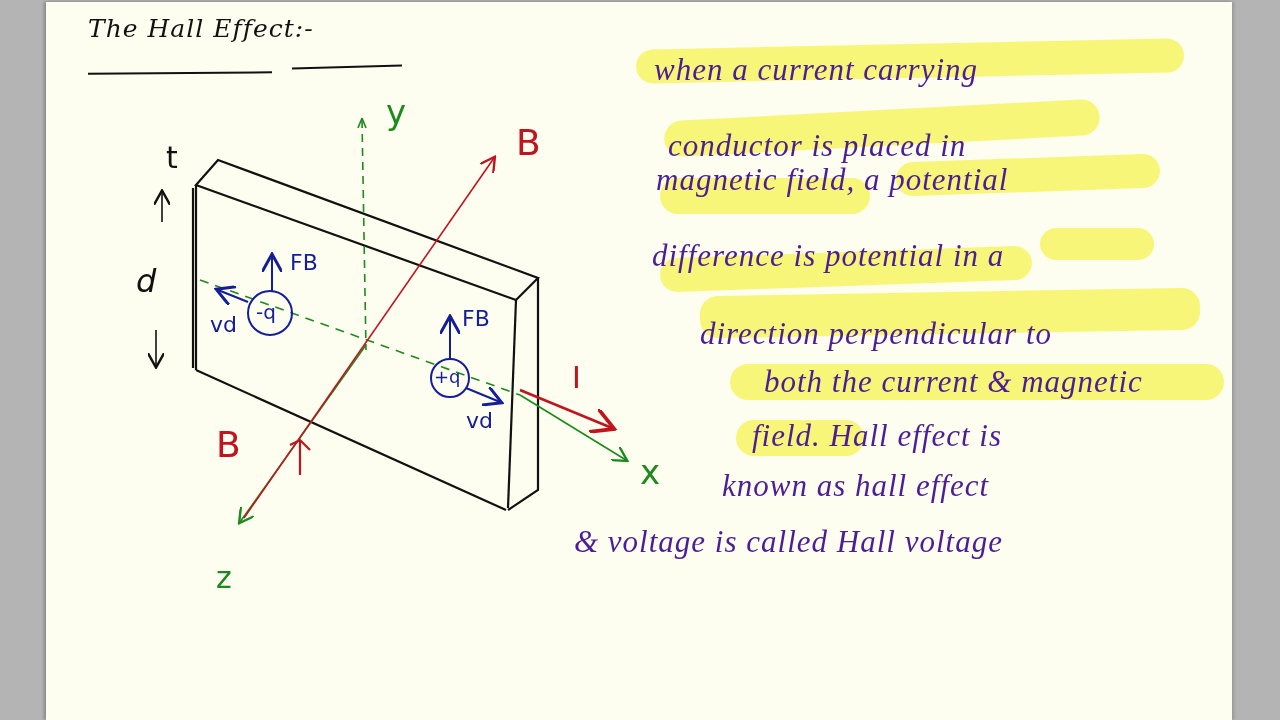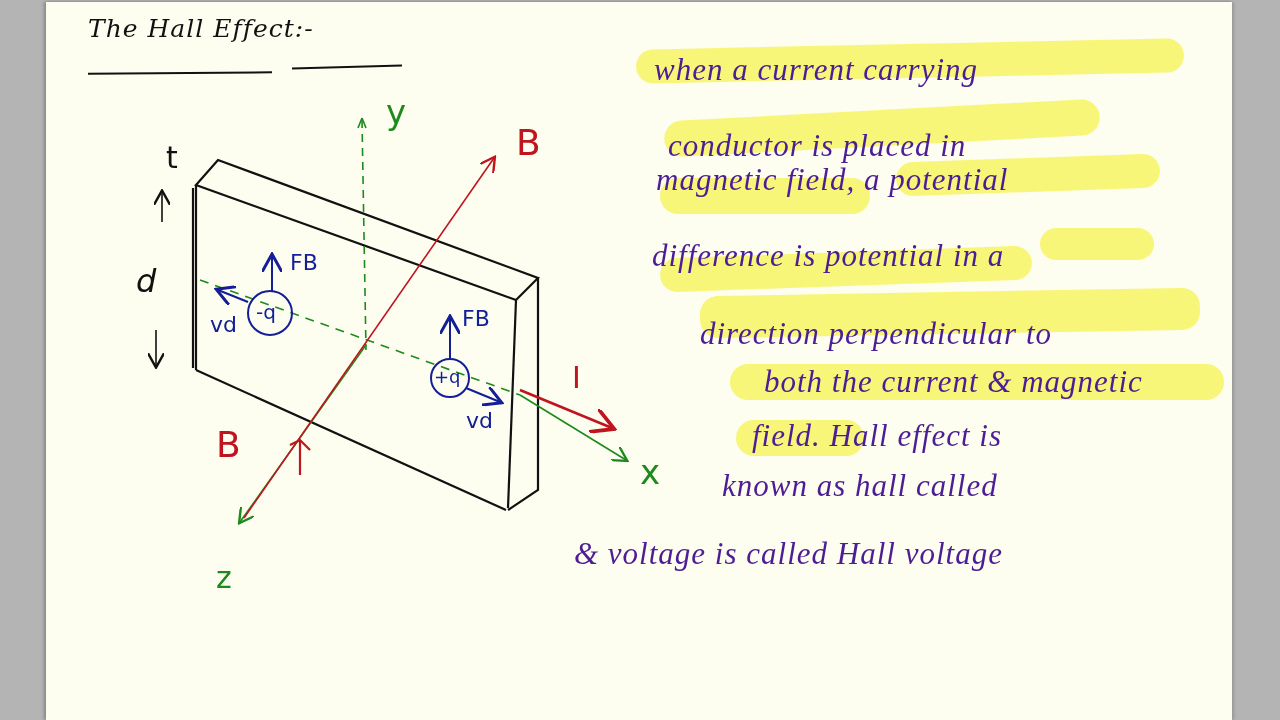--- a/index.html
+++ b/index.html
@@ -31,22 +31,22 @@
 <div class="hl" style="left:730px;top:364px;width:494px;height:36px;"></div>
 <div class="hl" style="left:736px;top:420px;width:128px;height:36px;"></div>
 
 <div class="hand" style="left:654px;top:52px;">when a current carrying</div>
 <div class="hand" style="left:668px;top:104px;margin-top:24px;">conductor is placed in</div>
 <div class="hand" style="left:656px;top:162px;">magnetic field, a potential</div>
 <div class="hand" style="left:652px;top:238px;">difference is potential in a</div>
 <div class="hand" style="left:700px;top:316px;">direction perpendicular to</div>
 <div class="hand" style="left:744px;top:364px;margin-left:20px;">both the current &amp; magnetic</div>
 <div class="hand" style="left:752px;top:418px;">field. Hall effect is</div>
-<div class="hand" style="left:722px;top:468px;">known as hall called</div>
-<div class="hand" style="left:574px;top:524px;margin-top:12px;">&amp; voltage is called Hall voltage</div>
+<div class="hand" style="left:722px;top:468px;">known as hall effect</div>
+<div class="hand" style="left:574px;top:524px;">&amp; voltage is called Hall voltage</div>
 
 <svg class="diagram" width="1280" height="720">
   <defs>
     <marker id="ag" markerWidth="10" markerHeight="10" refX="8" refY="5" orient="auto">
         <path d="M0,0 L9,5 L0,10" fill="none" stroke="#1e8a1e" stroke-width="1.5"></path>
       </marker>
     <marker id="ar" markerWidth="10" markerHeight="10" refX="8" refY="5" orient="auto">
         <path d="M0,0 L9,5 L0,10" fill="none" stroke="#c0141e" stroke-width="1.5"></path>
       </marker>
     <marker id="ab" markerWidth="10" markerHeight="10" refX="8" refY="5" orient="auto">

